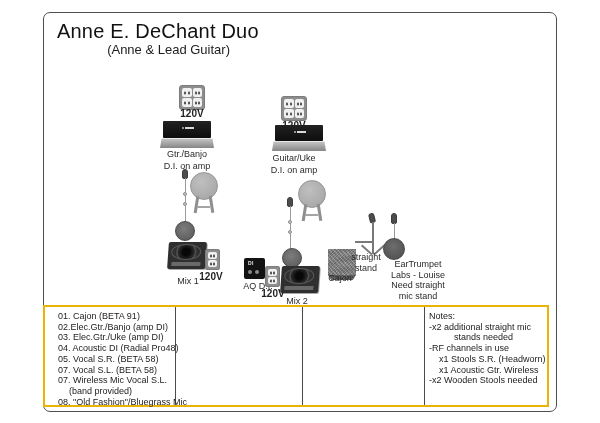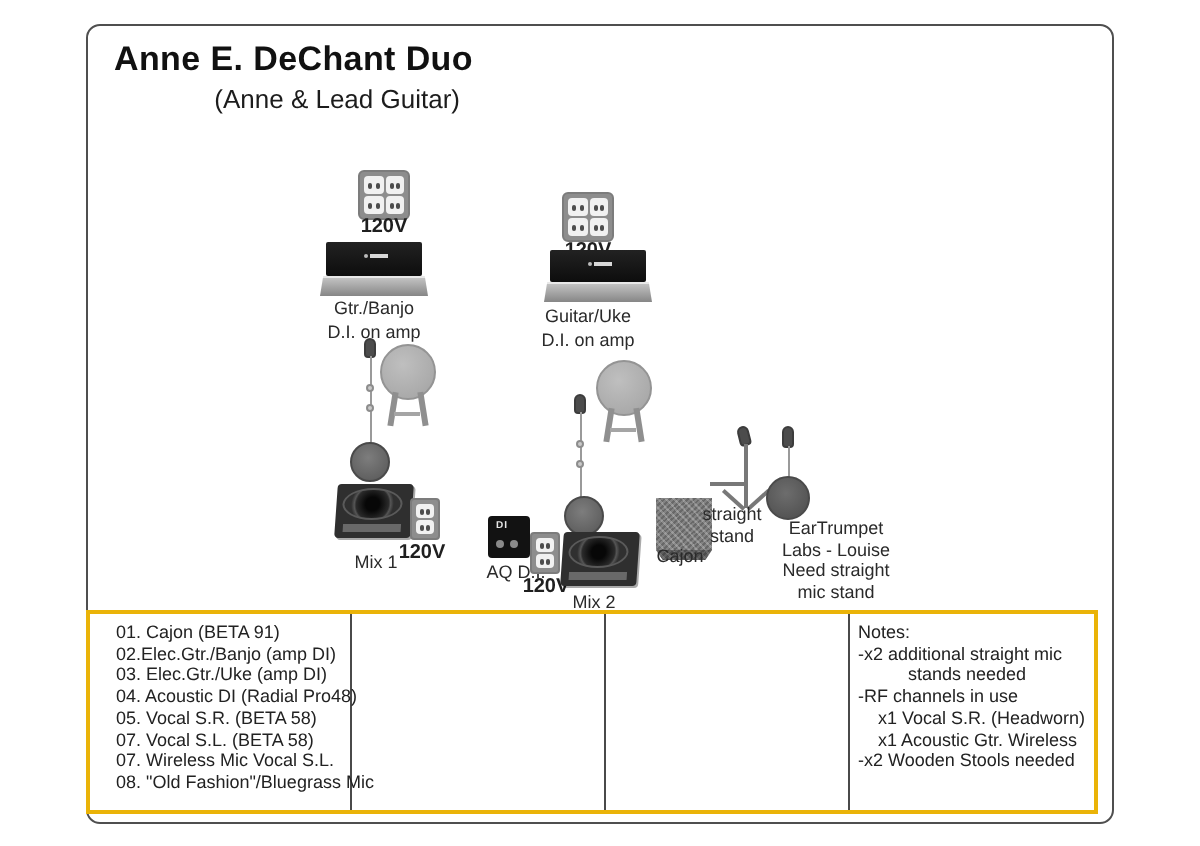--- a/index.html
+++ b/index.html
@@ -2,21 +2,21 @@
 <html><head>
 <meta charset="utf-8">
 <style>
   html,body{margin:0;padding:0;background:#ffffff;}
   .canvas{position:relative;width:600px;height:423px;background:#fff;
           font-family:"Liberation Sans",sans-serif;color:#1a1a1a;overflow:hidden;}
   .abs{position:absolute;}
   .page-border{left:43px;top:12px;width:512px;height:398px;border:1.4px solid #4f4f4f;border-radius:7px;}
 
   
-  .title{left:57px;top:20px;font-size:17px;font-weight:bold;color:#111;letter-spacing:.2px;white-space:nowrap;}
+  .title{left:57px;top:20px;font-size:20px;font-weight:normal;color:#111;letter-spacing:.2px;white-space:nowrap;}
   .subtitle{left:70px;top:42px;width:160px;text-align:right;font-size:13px;color:#1c1c1c;white-space:nowrap;}
   .contact{left:75px;top:59px;font-size:8px;color:#222;white-space:nowrap;}
 
   
   .outlet4{width:26px;height:25px;background:#8d8d8d;border:1px solid #7c7c7c;border-radius:3px;
            display:grid;grid-template-columns:1fr 1fr;grid-template-rows:1fr 1fr;gap:1px;padding:2px;box-sizing:border-box;}
   .outlet2{width:15px;height:21px;background:#8d8d8d;border:1px solid #7c7c7c;border-radius:2px;
            display:grid;grid-template-rows:1fr 1fr;gap:1px;padding:2px;box-sizing:border-box;}
   .socket{background:#f1f1f1;border-radius:2px;position:relative;}
   .socket::before,.socket::after{content:"";position:absolute;top:50%;transform:translateY(-50%);
@@ -184,26 +184,27 @@
     <div class="vdiv" style="left:379px;"></div>
 
     <div class="chan-list">
       <div>01. Cajon (BETA 91)</div>
       <div>02.Elec.Gtr./Banjo (amp DI)</div>
       <div>03. Elec.Gtr./Uke (amp DI)</div>
       <div>04. Acoustic DI (Radial Pro48)</div>
       <div>05. Vocal S.R. (BETA 58)</div>
       <div>07. Vocal S.L. (BETA 58)</div>
       <div>07. Wireless Mic Vocal S.L.</div>
+      <div class="indent">(band provided)</div>
       <div>08. "Old Fashion"/Bluegrass Mic</div>
     </div>
 
     <div class="notes-block">
       <div>Notes:</div>
       <div>-x2 additional straight mic</div>
       <div class="in3">stands needed</div>
       <div>-RF channels in use</div>
-      <div class="in1">x1 Vocal S.R.  (Headworn)</div>
+      <div class="in1">x1 Stools S.R.  (Headworn)</div>
       <div class="in1">x1 Acoustic Gtr. Wireless</div>
       <div>-x2 Wooden Stools needed</div>
     </div>
   </div>
 </div>
 
 </body></html>

